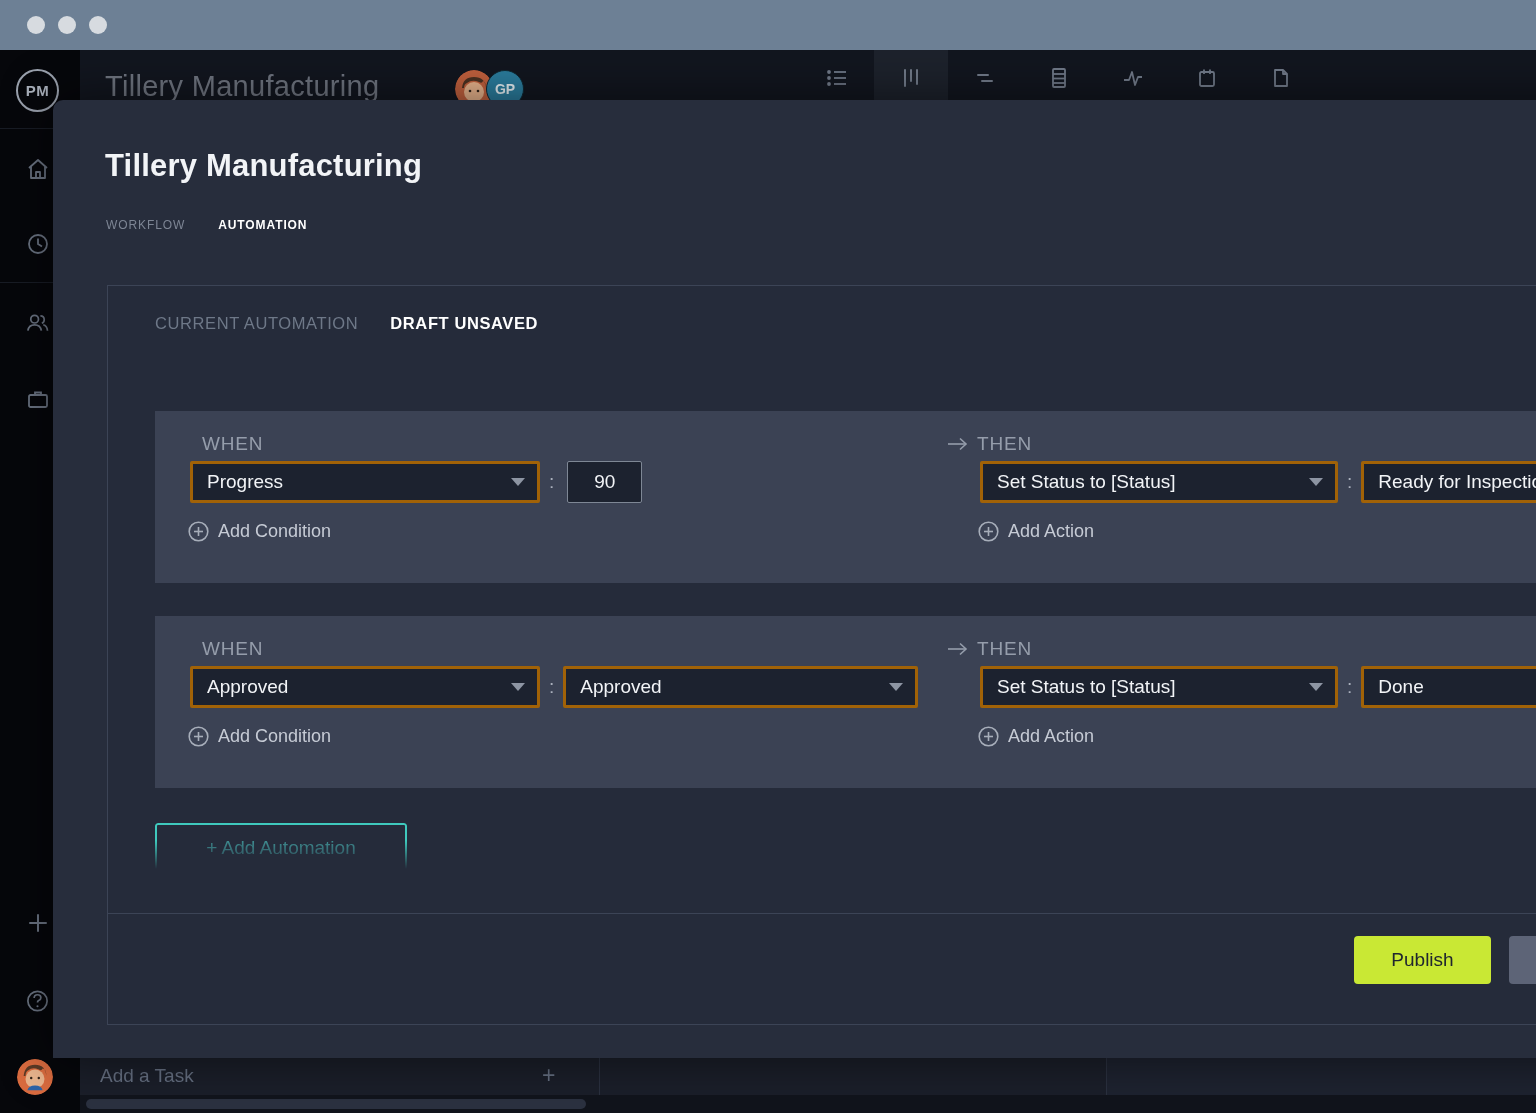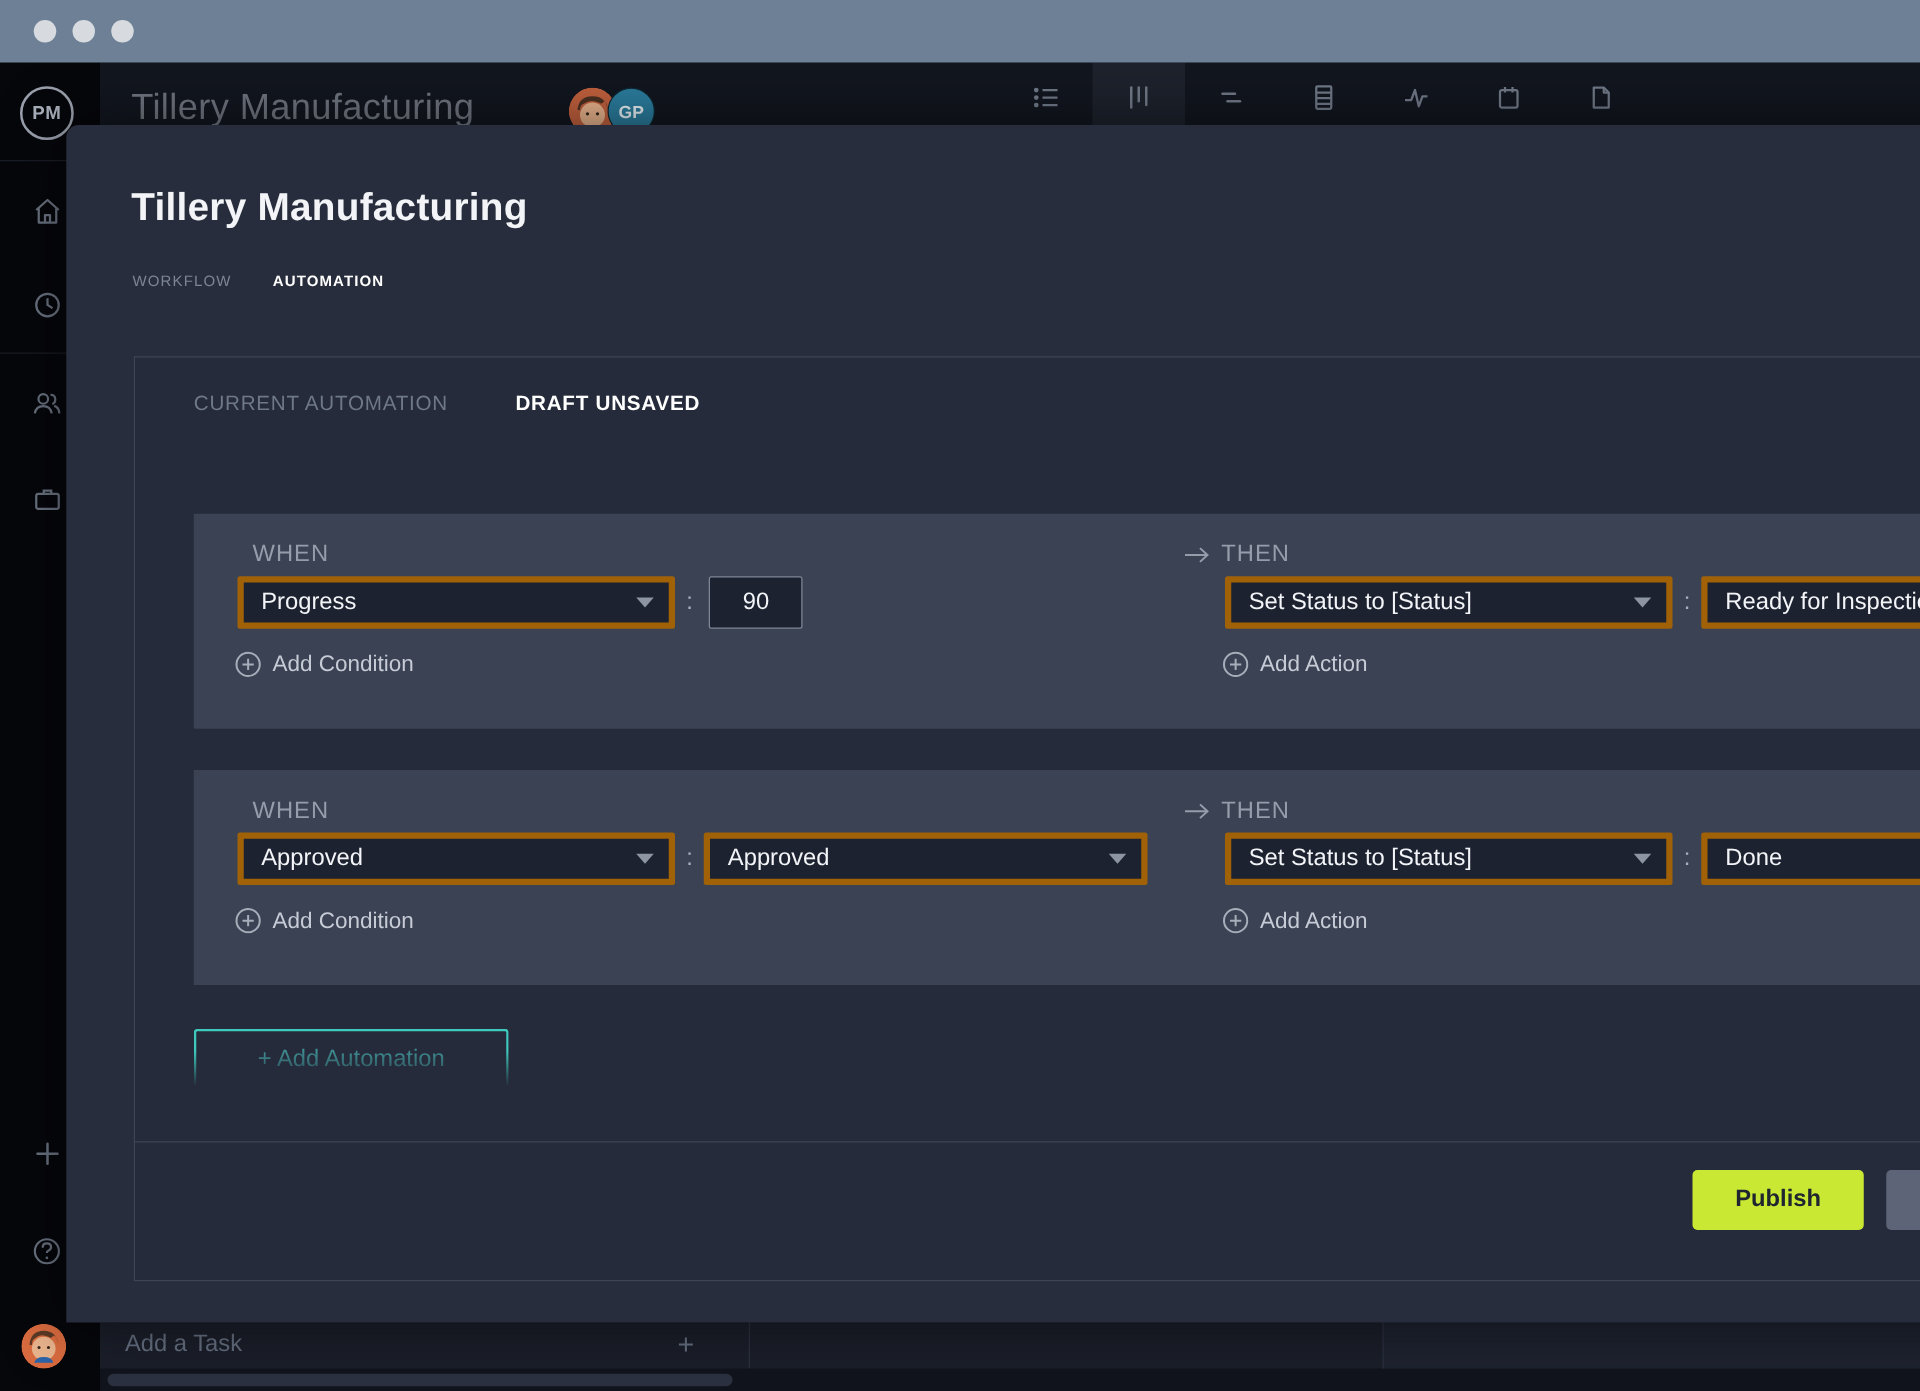--- a/index.html
+++ b/index.html
@@ -43,35 +43,35 @@
   
   #modal { left:53px; top:100px; width:1730px; height:958px; background:#272d3c;
            border-top-left-radius:10px; box-shadow:0 0 50px rgba(0,0,0,.55); z-index:10; }
   #modal-title { left:52px; top:48px; font-size:31px; font-weight:600; color:#f2f4f7; letter-spacing:.2px; }
   #modal-tabs { left:53px; top:118px; display:flex; gap:33px; }
   .mtab { font-size:12px; letter-spacing:.9px; color:#7d8594; }
   .mtab.active { color:#ffffff; font-weight:bold; }
 
   
   #panel { left:54px; top:185px; width:1660px; height:740px; border:1px solid #3c4456; background:#252b3a; }
-  #panel-tabs { left:47px; top:28px; display:flex; gap:54px; }
+  #panel-tabs { left:47px; top:28px; display:flex; gap:32px; }
   .ptab { font-size:16.5px; letter-spacing:.6px; color:#6e7888; }
   .ptab.active { color:#ffffff; font-weight:bold; }
 
   .rule-card { left:47px; width:1600px; height:172px; background:#3b4254; }
   #rule-card-1 { top:125px; }
   #rule-card-2 { top:330px; }
 
   .zone-label { font-size:19px; color:#959dab; letter-spacing:.8px; display:flex; align-items:center; gap:8px;margin-left:12px; }
   .when-label { left:35px; top:22px; }
   .then-label { left:780px; top:22px; }
   .ctrl-row { top:50px; height:42px; display:flex; align-items:center; }
   .when-row { left:35px; }
   .then-row { left:825px; }
-  .select { height:42px; background:#1c222f; border:5px solid #a16207; border-radius:2px;
+  .select { height:42px; background:#1c222f; border:3px solid #a16207; border-radius:2px;
             display:flex; align-items:center; justify-content:space-between;
             padding:0 12px 0 14px; color:#f2f4f7; font-size:19px; white-space:nowrap; overflow:hidden; }
   .chevron { width:0; height:0; border-left:7px solid transparent; border-right:7px solid transparent;
              border-top:8px solid #8d95a3; margin-left:12px; flex:none; }
   .colon { color:#aab0bc; font-size:19px; margin:0 9px; }
   .value-input { width:75px; height:42px; margin-left:4px; background:#1c222f; border:1px solid #7e8795;
                  border-radius:2px; color:#f2f4f7; font-size:19px; text-align:center;
                  font-family:"Liberation Sans", sans-serif; }
   .add-link { top:110px; display:flex; align-items:center; gap:9px; color:#c6cbd5; font-size:18px; }
   .add-link.left { left:33px; }
@@ -79,21 +79,21 @@
 
   
   #add-automation { left:47px; top:537px; width:252px; height:50px; border:2px solid #3fc9bd; border-radius:3px;
                     color:#3f8e92; font-size:19px; display:flex; align-items:center; justify-content:center;
                     -webkit-mask-image:linear-gradient(to bottom,#000 35%,transparent 92%);
                     mask-image:linear-gradient(to bottom,#000 35%,transparent 92%); }
 
   
   #panel-footer-divider { left:0; top:627px; width:1660px; height:1px; background:#3c4456; }
   .footer-btn { top:650px; height:48px; border-radius:4px; font-size:19px; display:flex;
-                align-items:center; justify-content:center; font-weight:700; }
+                align-items:center; justify-content:center; font-weight:400; }
   #publish-btn { left:1246px; width:137px; background:#c9e834; color:#20262f; }
   #save-btn { left:1401px; width:112px; background:#5d6477; color:#f2f4f7; }
 
   svg { display:block; }
 </style>
 </head>
 <body>
 
 <div id="titlebar" class="abs">
   <span class="traffic-dot" style="left:27px"></span>

